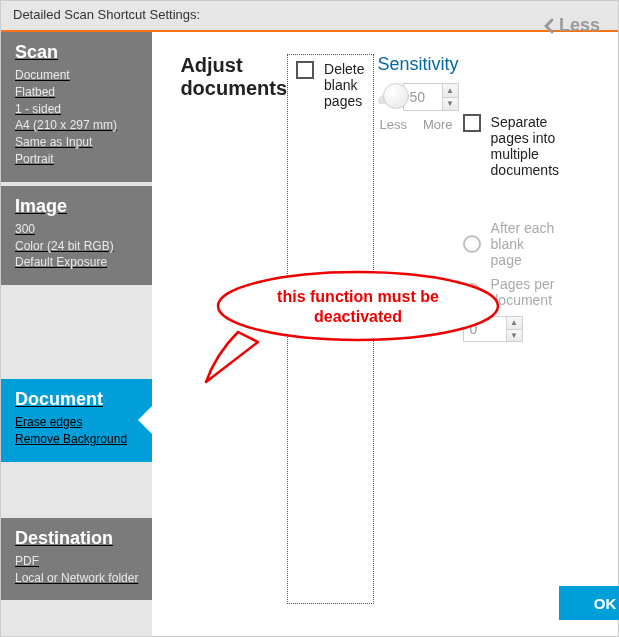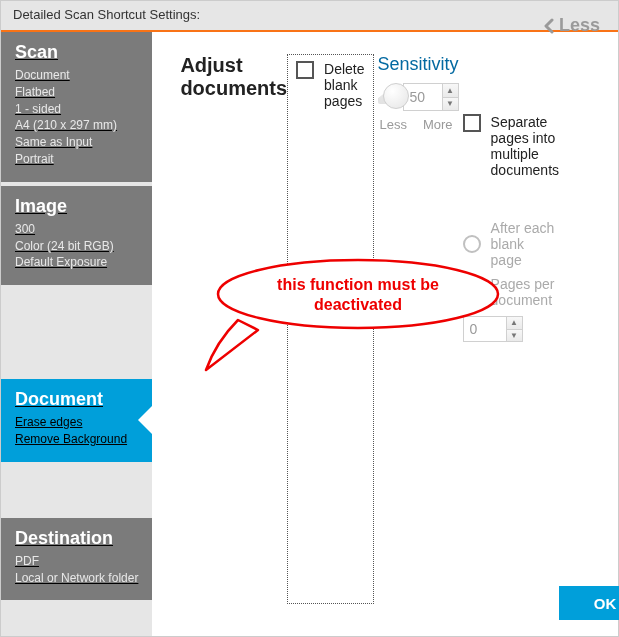--- a/index.html
+++ b/index.html
@@ -241,21 +241,21 @@
     font-size:15px;
     font-weight:600;
     cursor:pointer;
   }
   .btn-primary { background:#009fda; color:#fff; }
   .btn-secondary { background:#c2410c; color:#fff; }
   
   .anno {
     position:absolute;
     left: 46px;
-    top: 220px;
+    top: 232px;
     pointer-events:none;
   }
   .anno svg { overflow: visible; }
   .anno-text {
     fill:#e00;
     font-size:16px;
     font-weight:bold;
     text-anchor:middle;
   }
   .sidebar-spacer { flex:1; }

